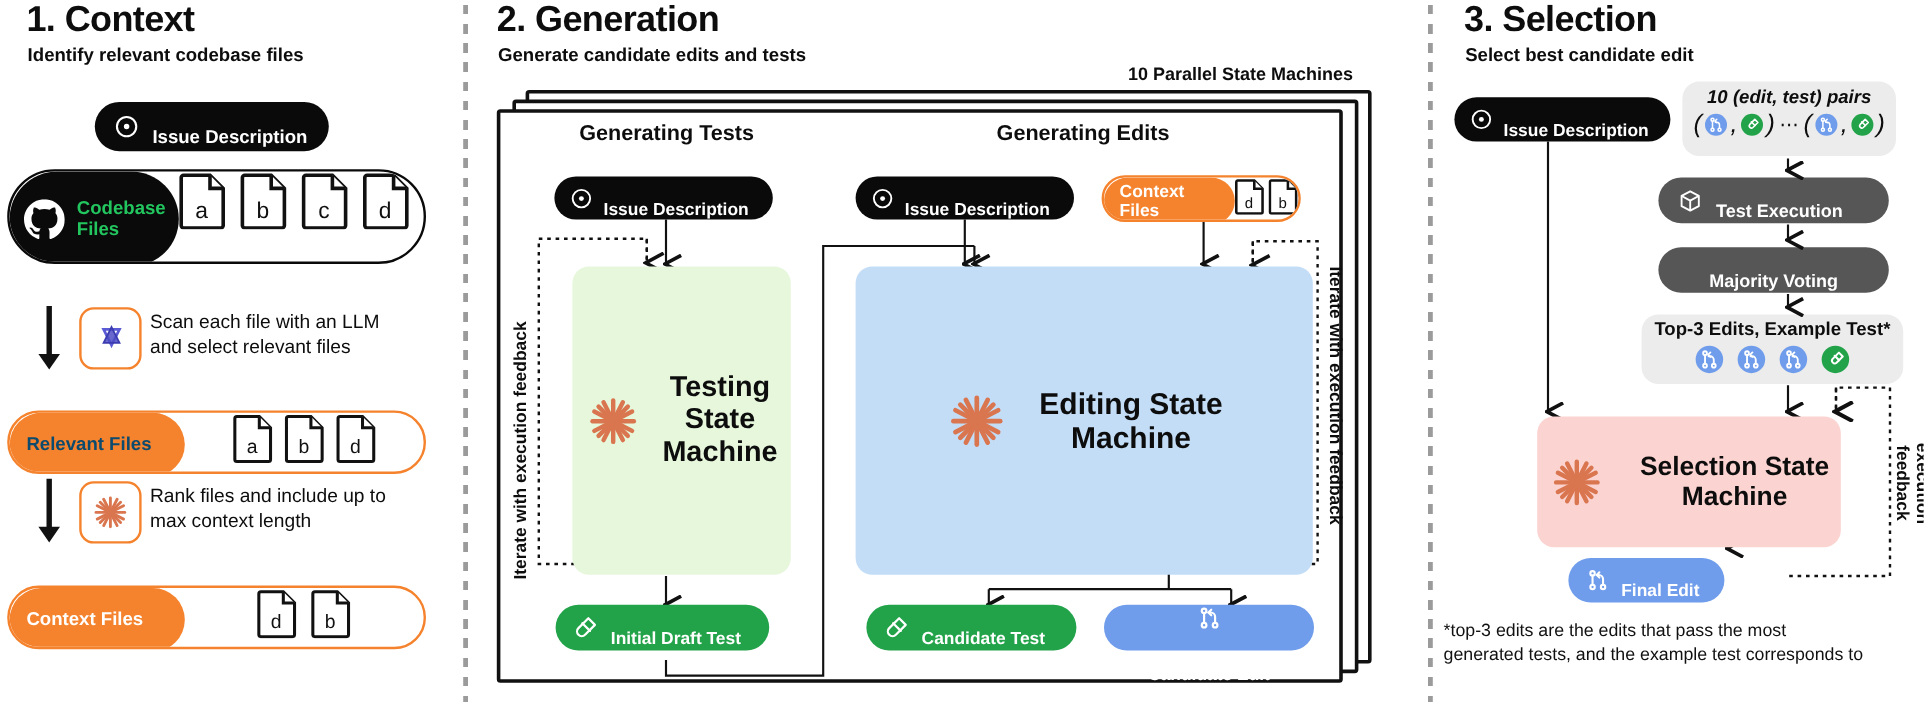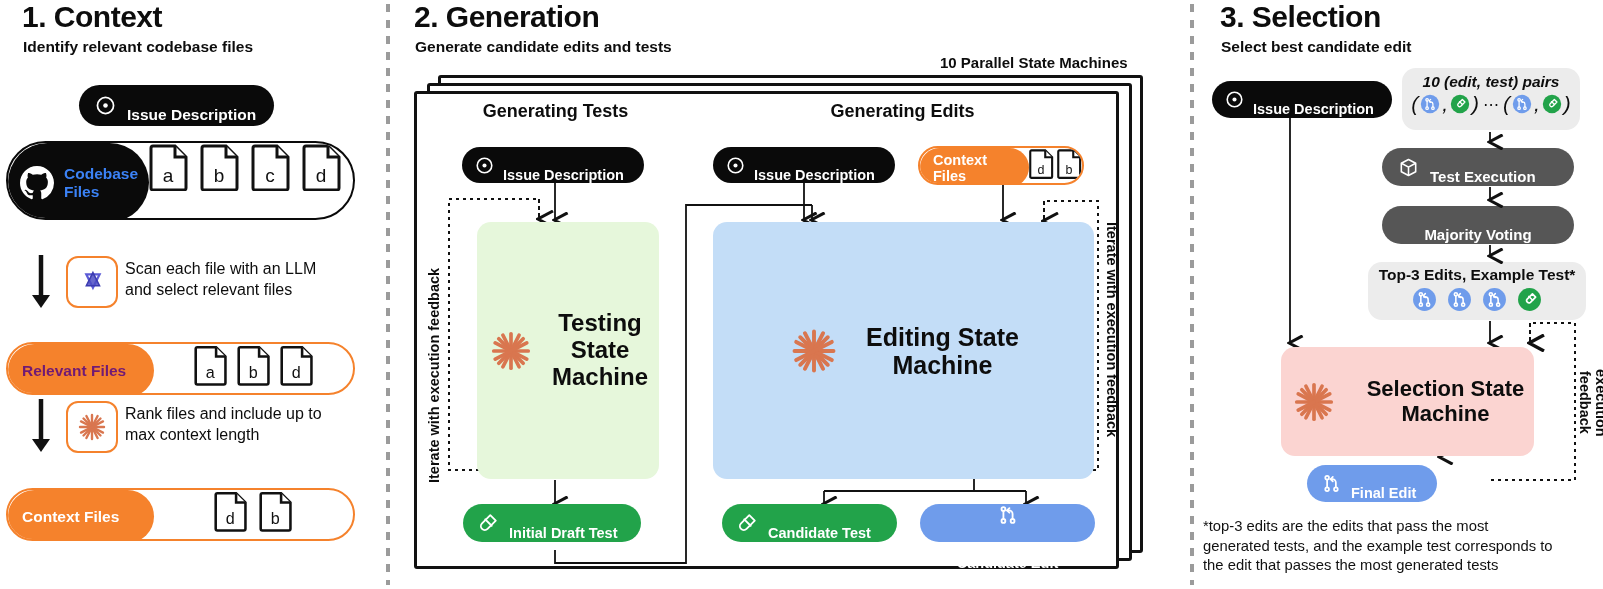--- a/index.html
+++ b/index.html
@@ -46,21 +46,21 @@
   <span>
     <svg width="21" height="21" viewBox="0 0 24 24">
         <circle cx="12" cy="12" r="9.2" fill="none" stroke="#fff" stroke-width="2"></circle>
         <circle cx="12" cy="12" r="2.6" fill="#fff"></circle>
       </svg>
   </span>
   <span class="label" style="font-size:15.5px;">Issue Description</span>
 </div>
 
 <div class="abs filegroup dark" style="left:6px;top:141px;width:349px;height:79px;">
-  <div class="fg-head" style="background:#0a0a0a;color:#3b82f6;width:141px;height:79px;gap:10px;padding:0 12px;">
+  <div class="fg-head" style="background:#0a0a0a;color:#22c55e;width:141px;height:79px;gap:10px;padding:0 12px;">
     <span>
       <svg width="34" height="34" viewBox="0 0 16 16" fill="#fff">
           <path d="M8 0C3.58 0 0 3.58 0 8c0 3.54 2.29 6.53 5.47 7.59.4.07.55-.17.55-.38 0-.19-.01-.82-.01-1.49-2.01.37-2.53-.49-2.69-.94-.09-.23-.48-.94-.82-1.13-.28-.15-.68-.52-.01-.53.63-.01 1.08.58 1.23.82.72 1.21 1.87.87 2.33.66.07-.52.28-.87.51-1.07-1.78-.2-3.64-.89-3.64-3.95 0-.87.31-1.59.82-2.15-.08-.2-.36-1.02.08-2.12 0 0 .67-.21 2.2.82.64-.18 1.32-.27 2-.27s1.36.09 2 .27c1.53-1.04 2.2-.82 2.2-.82.44 1.1.16 1.92.08 2.12.51.56.82 1.27.82 2.15 0 3.07-1.87 3.75-3.65 3.95.29.25.54.73.54 1.48 0 1.07-.01 1.93-.01 2.2 0 .21.15.46.55.38A8.01 8.01 0 0 0 16 8c0-4.42-3.58-8-8-8z"></path>
         </svg>
     </span>
     <span style="font-size:15.5px;font-weight:bold;line-height:1.1;">
       <span>Codebase</span><br><span>Files</span>
     </span>
   </div>
   <div class="fg-body" style="gap:11px;">
@@ -115,21 +115,21 @@
     <path d="M12 22 L26 22 L19 8 Z" fill="#4c4cc4" opacity="0.85"></path>
     <path d="M19 8 L26 22 L12 22 Z" fill="none" stroke="#3b3bb0" stroke-width="1.6"></path>
   </svg>
 </div>
 <div class="abs" style="left:125px;top:258px;font-size:16px;line-height:1.32;">
   <div>Scan each file with an LLM</div>
   <div>and select relevant files</div>
 </div>
 
 <div class="abs filegroup" style="left:6px;top:342px;width:349px;height:53px;">
-  <div class="fg-head" style="background:#f5822c;color:#701a75;width:146px;height:53px;font-size:15.5px;font-weight:bold;">Relevant Files</div>
+  <div class="fg-head" style="background:#f5822c;color:#0c4a6e;width:146px;height:53px;font-size:15.5px;font-weight:bold;">Relevant Files</div>
   <div class="fg-body" style="gap:9px;">
     <span>
         <svg width="34" height="42" viewBox="0 0 40 48">
           <path d="M4 3h22l11 11v31a2 2 0 0 1-2 2H4a2 2 0 0 1-2-2V5a2 2 0 0 1 2-2z" fill="#fff" stroke="#111" stroke-width="3"></path>
           <path d="M26 3v11h11" fill="#fff" stroke="#111" stroke-width="3"></path>
           <text x="19" y="39" font-size="19" font-family="Liberation Sans, sans-serif" text-anchor="middle" fill="#111">a</text>
         </svg>
       </span>
     <span>
         <svg width="34" height="42" viewBox="0 0 40 48">
@@ -603,14 +603,13 @@
           <path d="M13.5 4.5L11 7l2.5 2.5"></path>
         </g>
       </svg>
   </span>
   <span class="label" style="font-size:14.5px;">Final Edit</span>
 </div>
 
 <div class="abs note" style="left:1203px;top:517px;width:400px;">
   <div>*top-3 edits are the edits that pass the most</div>
   <div>generated tests, and the example test corresponds to</div>
-  <div>the edit that passes the most generated tests</div>
 </div>
 
 </body></html>

